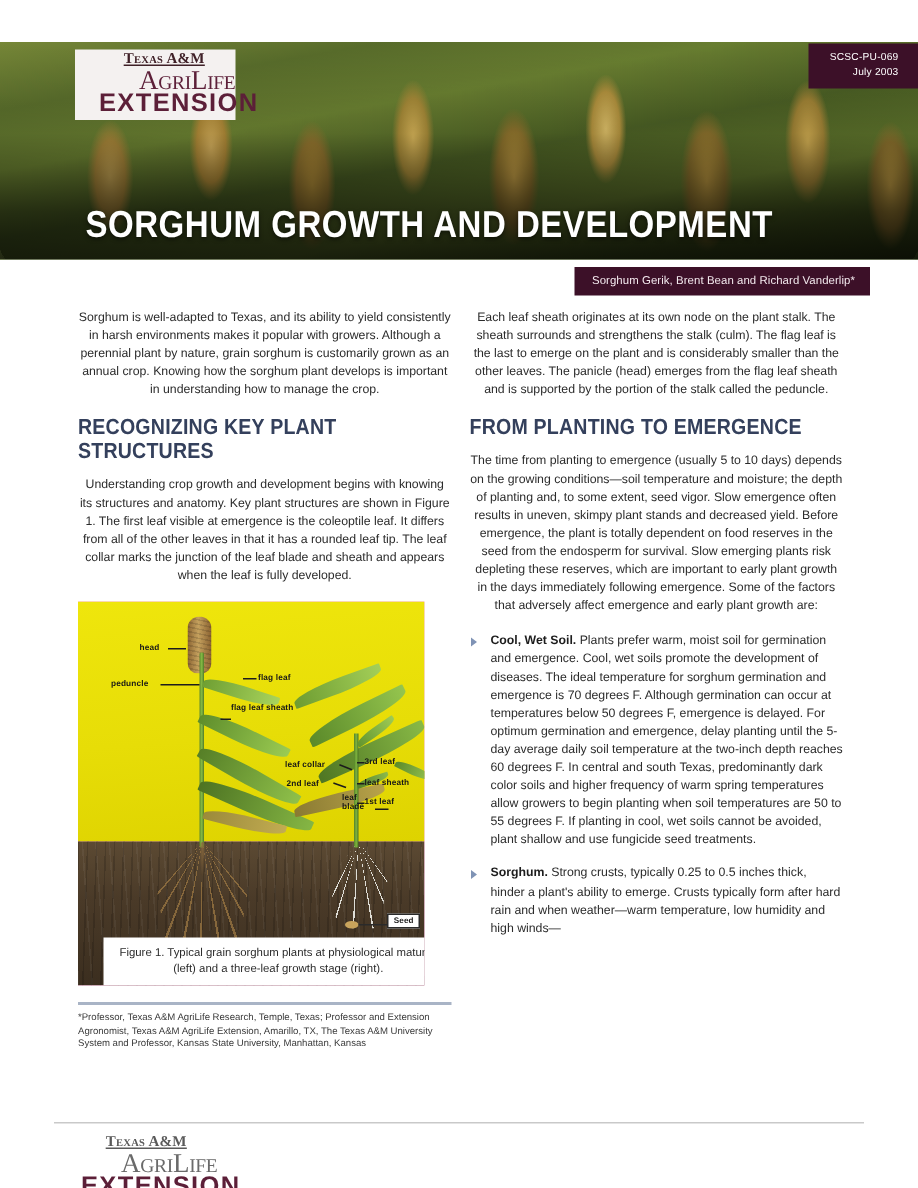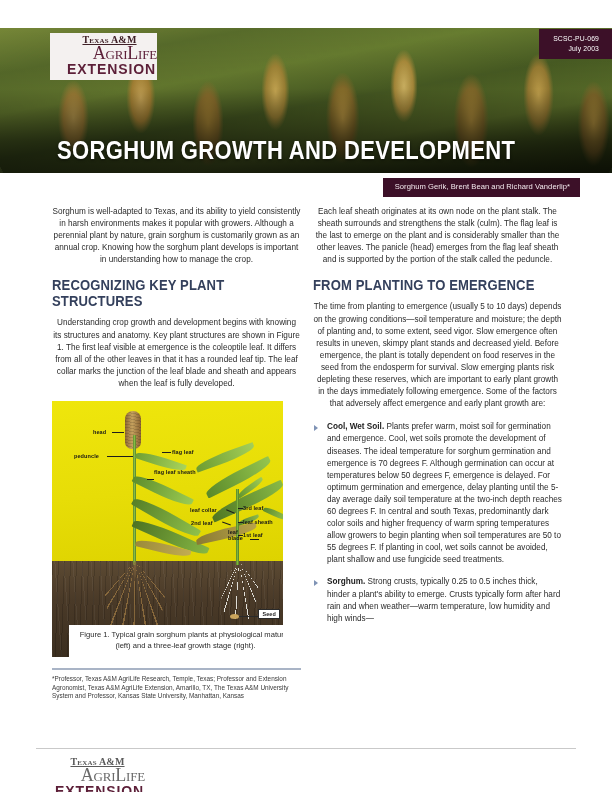--- a/index.html
+++ b/index.html
@@ -80,21 +80,21 @@
     color: #5c1f38;
     text-align: right;
     line-height: 18px;
     font-variant: small-caps;
     letter-spacing: -.2px;
     margin-top: -1px;
   }
   .logo-l3 {
     font-family: "Liberation Sans", sans-serif;
     font-weight: 700;
-    font-size: 14px;
+    font-size: 17px;
     letter-spacing: .9px;
     color: #5c1f38;
     text-align: center;
     line-height: 14px;
     margin-left: 16px;
   }
 
   .pub-badge {
     position: absolute;
     right: 0; top: 29px;

